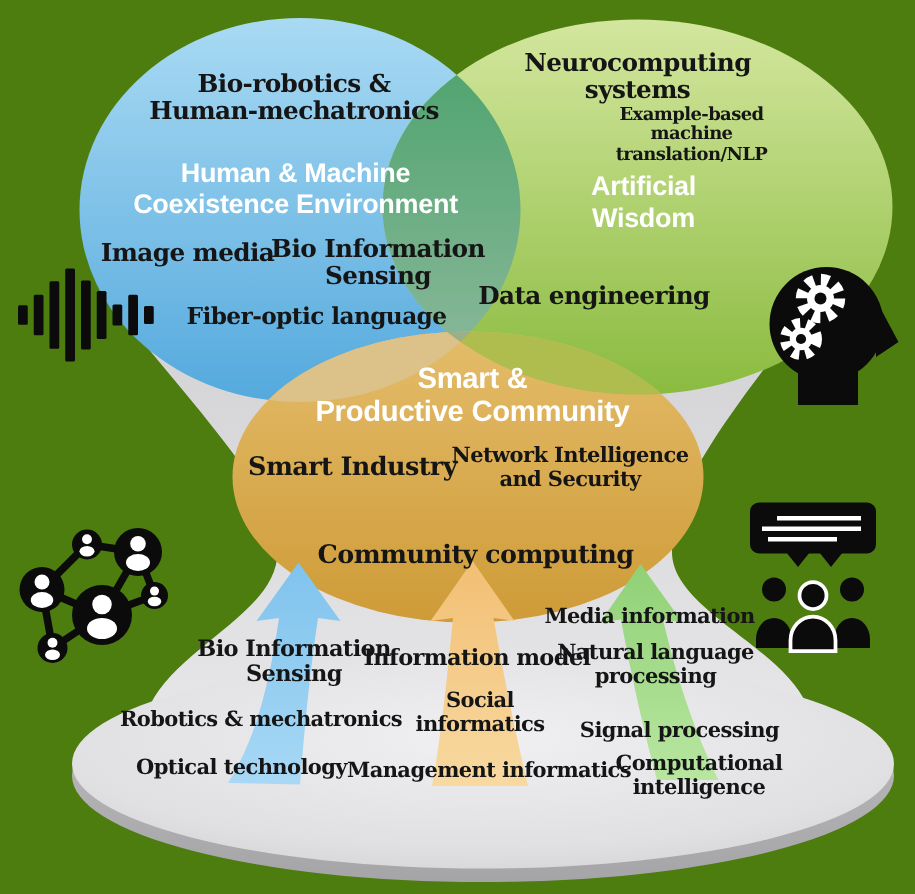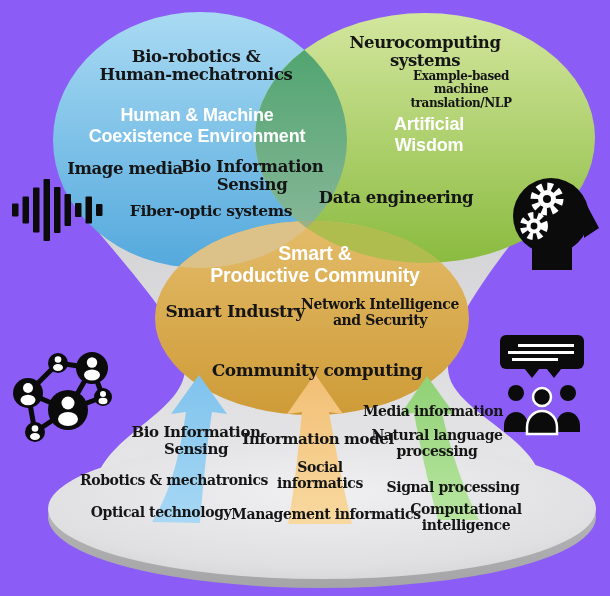--- a/index.html
+++ b/index.html
@@ -1,16 +1,16 @@
 <!DOCTYPE html>
 <html><head>
 <meta charset="utf-8">
 <style>
   html,body{margin:0;padding:0;background:#ffffff;}
-  .stage{position:relative;width:610px;height:596px;background:#8b5cf6;overflow:hidden;
+  .stage{position:relative;width:610px;height:596px;background:#4d7c0f;overflow:hidden;
          font-family:"DejaVu Serif", serif;}
   .stage svg{position:absolute;left:0;top:0;}
   .lbl{position:absolute;transform:translate(-50%,-50%);white-space:pre-line;text-align:center;
        font-family:"DejaVu Serif", serif;font-weight:bold;color:#151515;line-height:1.12;
        letter-spacing:-0.4px;}
   .ttl{position:absolute;transform:translate(-50%,-50%);white-space:pre-line;text-align:center;
        font-family:"Liberation Sans", sans-serif;font-weight:bold;color:#ffffff;line-height:1.15;
        letter-spacing:-0.2px;}
 </style>
 </head>
@@ -172,21 +172,21 @@
   </g>
 </svg>
 
 <div class="lbl" style="left:196px;top:66px;font-size:16.5px;">Bio-robotics &amp;
 Human-mechatronics</div>
 <div class="ttl" style="left:197px;top:126px;font-size:18px;">Human &amp; Machine
 Coexistence Environment</div>
 <div class="lbl" style="left:125px;top:169px;font-size:16.5px;">Image media</div>
 <div class="lbl" style="left:252px;top:176px;font-size:16.5px;">Bio Information
 Sensing</div>
-<div class="lbl" style="left:211px;top:211px;font-size:15.5px;">Fiber-optic systems</div>
+<div class="lbl" style="left:211px;top:211px;font-size:15.5px;">Fiber-optic language</div>
 
 <div class="lbl" style="left:425px;top:52px;font-size:16.5px;">Neurocomputing systems</div>
 <div class="lbl" style="left:461px;top:90px;font-size:12px;">Example-based machine
 translation/NLP</div>
 <div class="ttl" style="left:429px;top:135px;font-size:18px;">Artificial
 Wisdom</div>
 <div class="lbl" style="left:396px;top:198px;font-size:16.5px;">Data engineering</div>
 
 <div class="ttl" style="left:315px;top:264px;font-size:19.5px;">Smart &amp;
 Productive Community</div>

